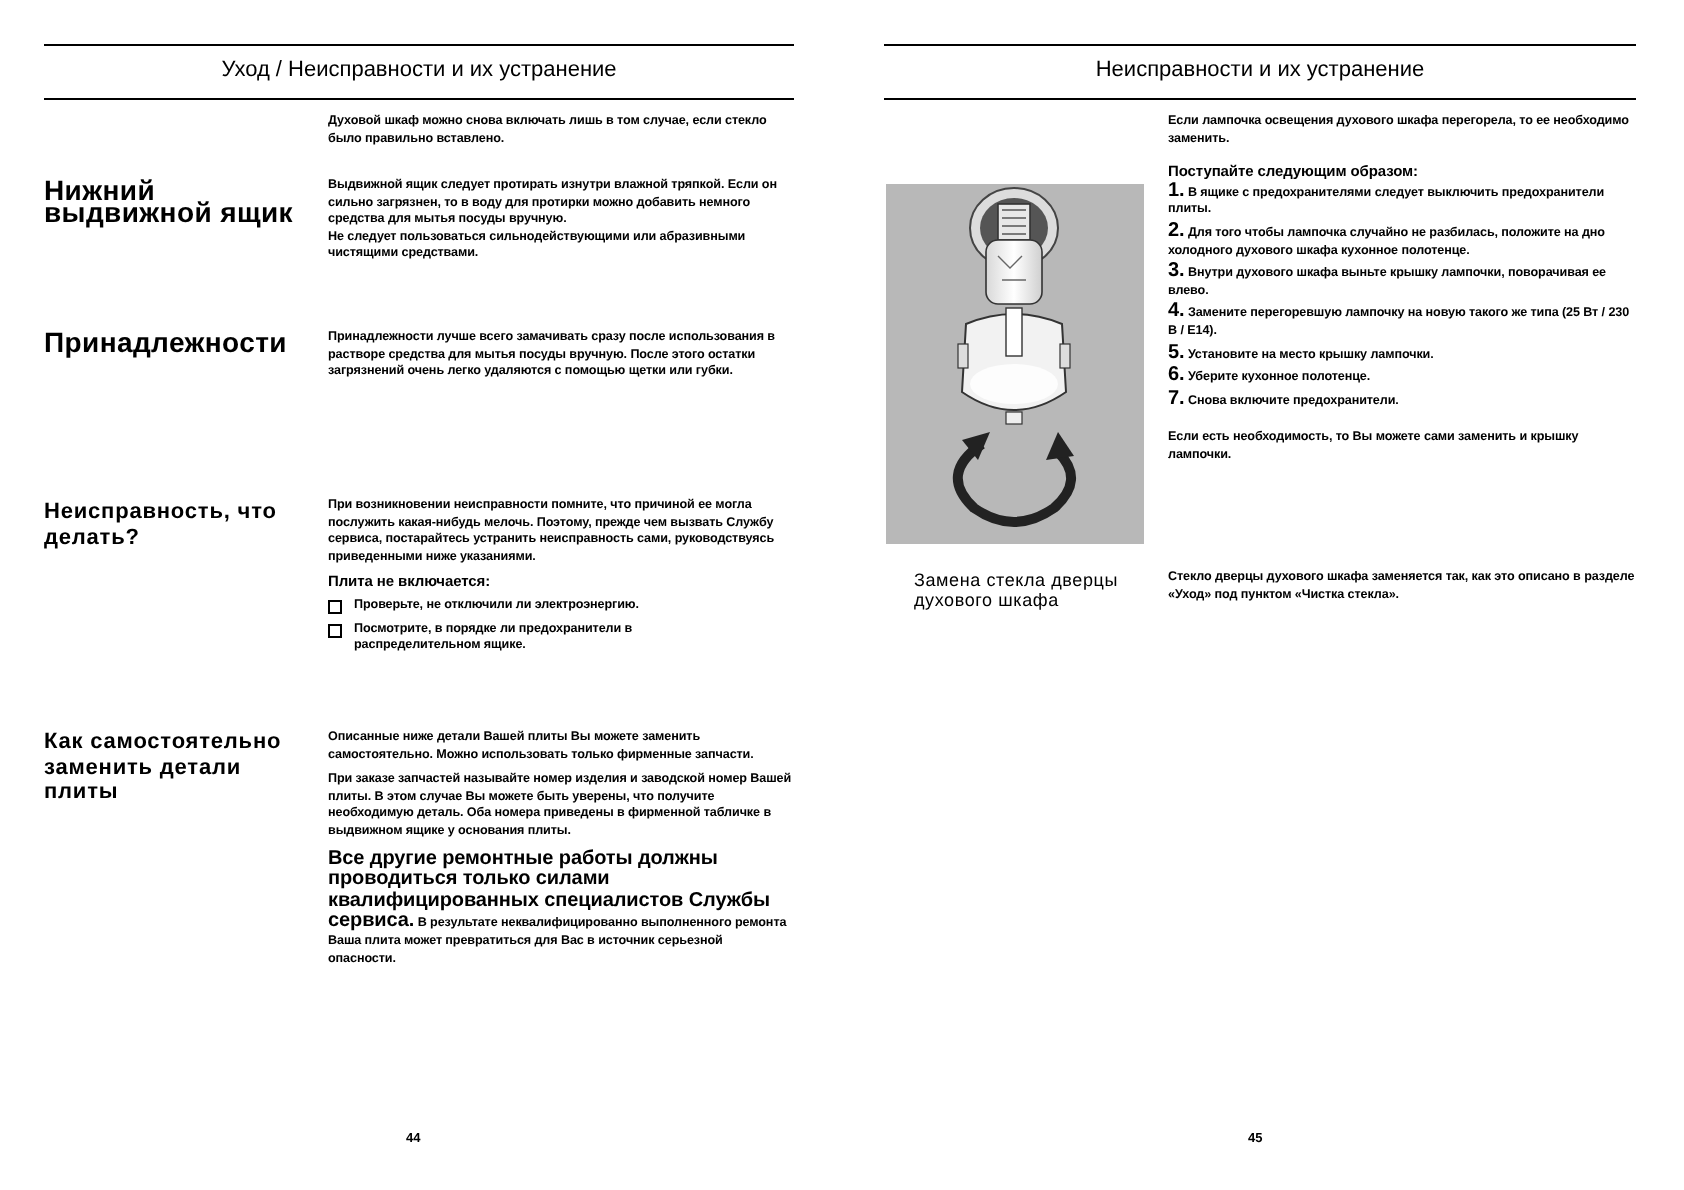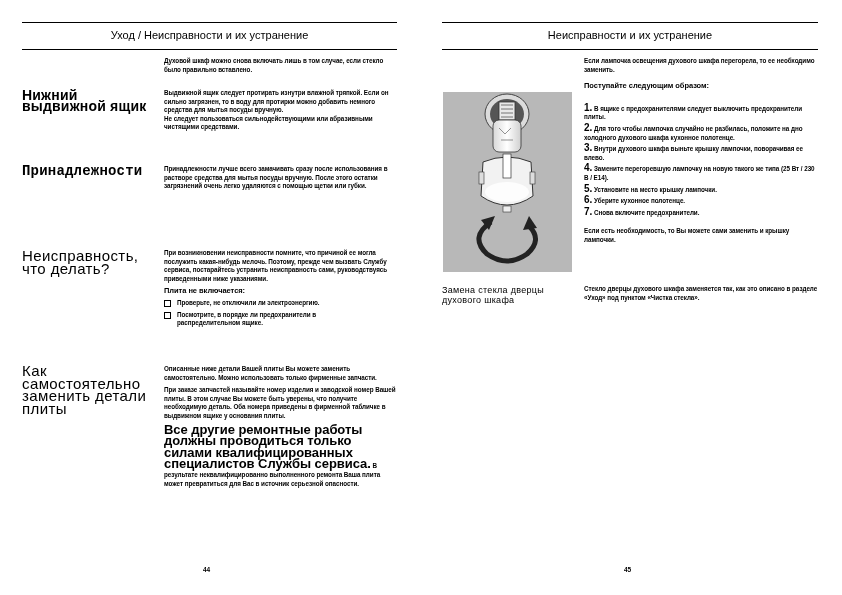--- a/index.html
+++ b/index.html
@@ -9,46 +9,46 @@
   .page.left { left:0; }
   .page.right { left:421px; }
   .hdr { position:absolute; left:22px; width:375px; top:22px; height:26px;
          border-top:1.5px solid #000; border-bottom:1.5px solid #000;
          text-align:center; font-size:11px; line-height:25px; }
   .right .hdr { left:21px; width:376px; }
   .abs { position:absolute; }
   .txt { font-size:6.3px; line-height:8.6px; font-weight:bold; letter-spacing:-0.05px; }
   .txt p { margin:0 0 4px 0; }
   .h-bold { font-weight:bold; font-size:14px; line-height:11px; letter-spacing:0.2px; }
-  .h-big { font-weight:normal; font-size:15px; line-height:12.5px; letter-spacing:0.4px; }
+  .h-big { font-weight:bold; font-size:11px; line-height:12.5px; letter-spacing:0.4px; }
   .h-norm { font-size:9px; line-height:10px; letter-spacing:0.3px; }
   .subhead { font-size:7.5px; font-weight:bold; margin:2px 0 3px 0; }
   .bullet { display:flex; margin-bottom:3px; }
   .bullet .box { width:5px; height:5px; border:1px solid #000; margin:1px 6px 0 0; flex:none; }
   .step { margin-bottom:2px; }
   .step .num { font-size:10px; font-weight:bold; }
-  .strong-para { font-size:13px; line-height:9px;margin-top:13px; }
+  .strong-para { font-size:10px; line-height:9px;margin-top:13px; }
   .pnum { position:absolute; top:566px; font-size:6.5px; font-weight:bold; }
   .illus { position:absolute; left:443px; top:92px; width:129px; height:180px; background:#b8b8b8; }
 </style>
 </head>
 <body>
 
 <div class="page left">
   <div class="hdr">Уход / Неисправности и их устранение</div>
 
   <div class="abs txt" style="left:164px; top:57px; width:232px;">Духовой шкаф можно снова включать лишь в том случае, если стекло было правильно вставлено.</div>
 
   <div class="abs h-bold" style="left:22px; top:90px; width:140px;">Нижний выдвижной ящик</div>
   <div class="abs txt" style="left:164px; top:89px; width:232px;">
     <p style="margin:0">Выдвижной ящик следует протирать изнутри влажной тряпкой. Если он сильно загрязнен, то в воду для протирки можно добавить немного средства для мытья посуды вручную.</p>
     <p>Не следует пользоваться сильнодействующими или абразивными чистящими средствами.</p>
   </div>
 
-  <div class="abs h-bold" style="left:22px; top:166px; width:140px;font-family:Liberation Mono, monospace;">Принадлежности</div>
+  <div class="abs h-bold" style="left:22px; top:166px; width:140px;">Принадлежности</div>
   <div class="abs txt" style="left:164px; top:165px; width:232px;">
     <p>Принадлежности лучше всего замачивать сразу после использования в растворе средства для мытья посуды вручную. После этого остатки загрязнений очень легко удаляются с помощью щетки или губки.</p>
   </div>
 
   <div class="abs h-big" style="left:22px; top:250px; width:130px;">Неисправность, что делать?</div>
   <div class="abs h-big" style="left:22px; top:365px; width:135px;">Как самостоятельно заменить детали плиты</div>
 
   <div class="abs txt" style="left:164px; top:249px; width:232px;">
     <p>При возникновении неисправности помните, что причиной ее могла послужить какая-нибудь мелочь. Поэтому, прежде чем вызвать Службу сервиса, постарайтесь устранить неисправность сами, руководствуясь приведенными ниже указаниями.</p>
     <div class="subhead">Плита не включается:</div>
@@ -72,34 +72,34 @@
 
   <div class="pnum" style="left:203px;">44</div>
 </div>
 
 <div class="page right">
   <div class="hdr">Неисправности и их устранение</div>
 
 
   <div class="abs txt" style="left:163px; top:57px; width:234px;">
     <p style="margin-bottom:8px">Если лампочка освещения духового шкафа перегорела, то ее необходимо заменить.</p>
-    <div class="subhead" style="margin-bottom:13px">Поступайте следующим образом:</div>
+    <div class="subhead" style="margin-bottom:1px">Поступайте следующим образом:</div>
     <div id="steps">
         <div class="step"><span class="num">1.</span> <span>В ящике с предохранителями следует выключить предохранители плиты.</span></div>
         <div class="step"><span class="num">2.</span> <span>Для того чтобы лампочка случайно не разбилась, положите на дно холодного духового шкафа кухонное полотенце.</span></div>
         <div class="step"><span class="num">3.</span> <span>Внутри духового шкафа выньте крышку лампочки, поворачивая ее влево.</span></div>
         <div class="step"><span class="num">4.</span> <span>Замените перегоревшую лампочку на новую такого же типа (25 Вт / 230 В / E14).</span></div>
         <div class="step"><span class="num">5.</span> <span>Установите на место крышку лампочки.</span></div>
         <div class="step"><span class="num">6.</span> <span>Уберите кухонное полотенце.</span></div>
         <div class="step"><span class="num">7.</span> <span>Снова включите предохранители.</span></div>
       </div>
     <p style="margin-top:10px">Если есть необходимость, то Вы можете сами заменить и крышку лампочки.</p>
   </div>
 
-  <div class="abs h-norm" style="left:21px; top:285px; width:135px;">Замена стекла дверцы духового шкафа</div>
+  <div class="abs h-norm" style="left:36px; top:285px; width:135px;">Замена стекла дверцы духового шкафа</div>
   <div class="abs txt" style="left:163px; top:285px; width:234px;">Стекло дверцы духового шкафа заменяется так, как это описано в разделе «Уход» под пунктом «Чистка стекла».</div>
 
   <div class="pnum" style="left:203px;">45</div>
 </div>
 
 <div class="illus">
   <svg width="129" height="180" viewBox="0 0 129 180">
     <defs>
       <linearGradient id="bulb" x1="0" x2="1">
         <stop offset="0" stop-color="#d8d8d8"></stop>

